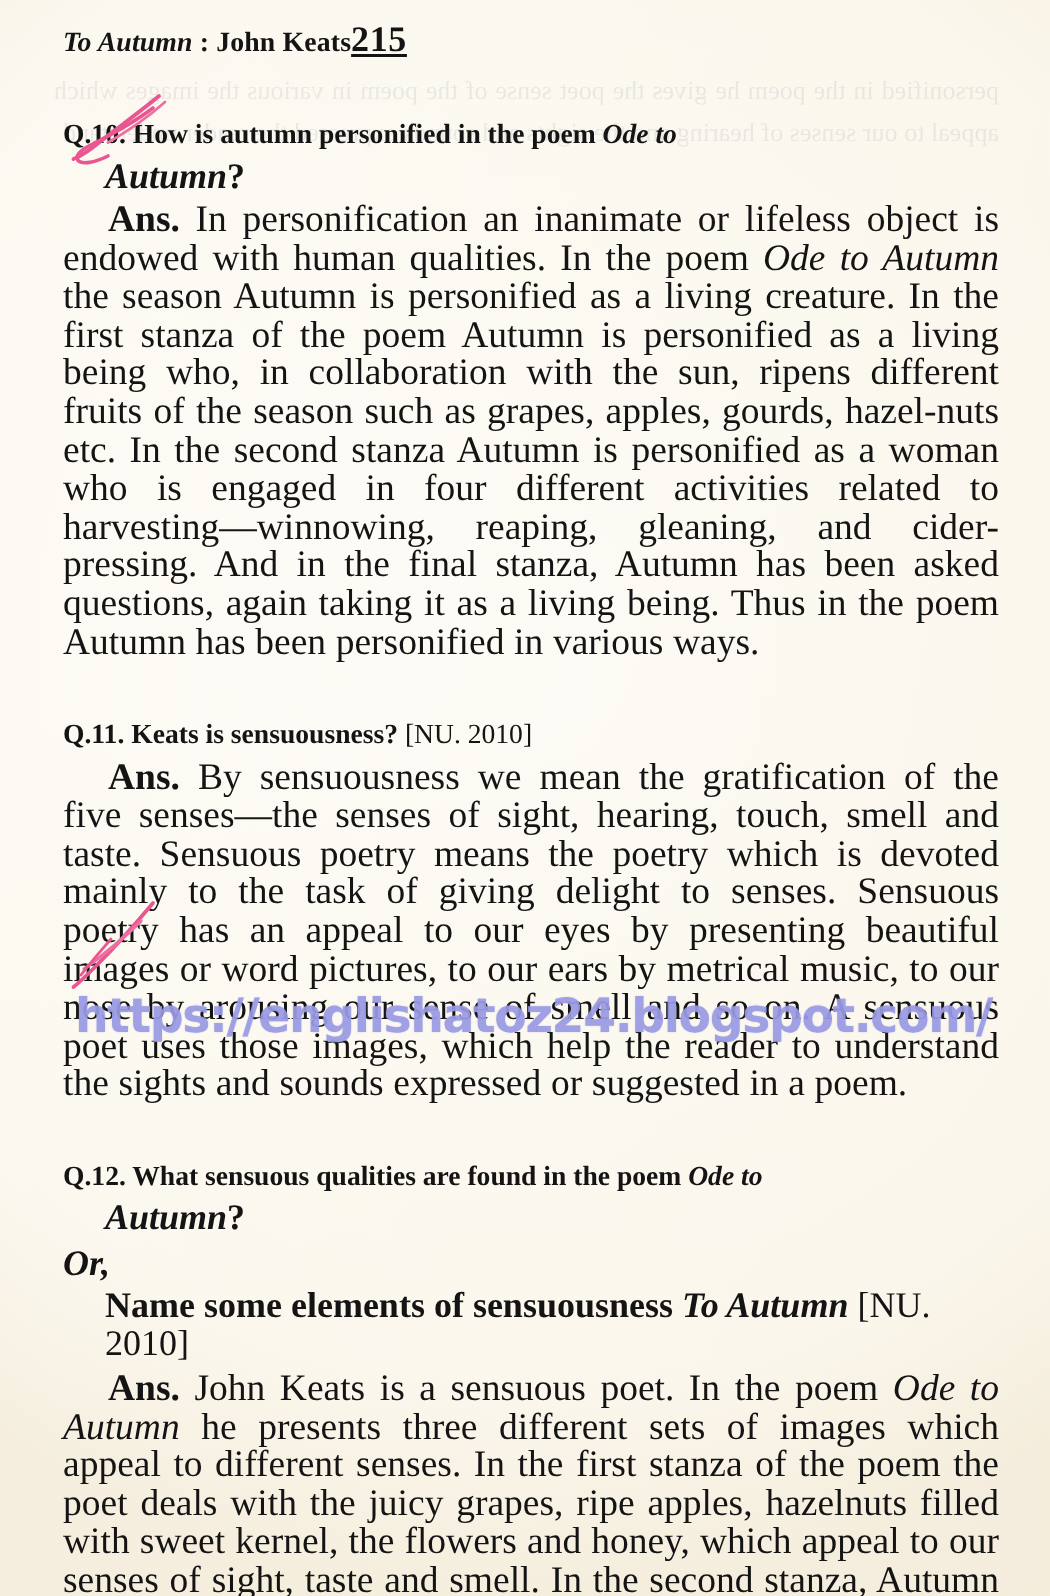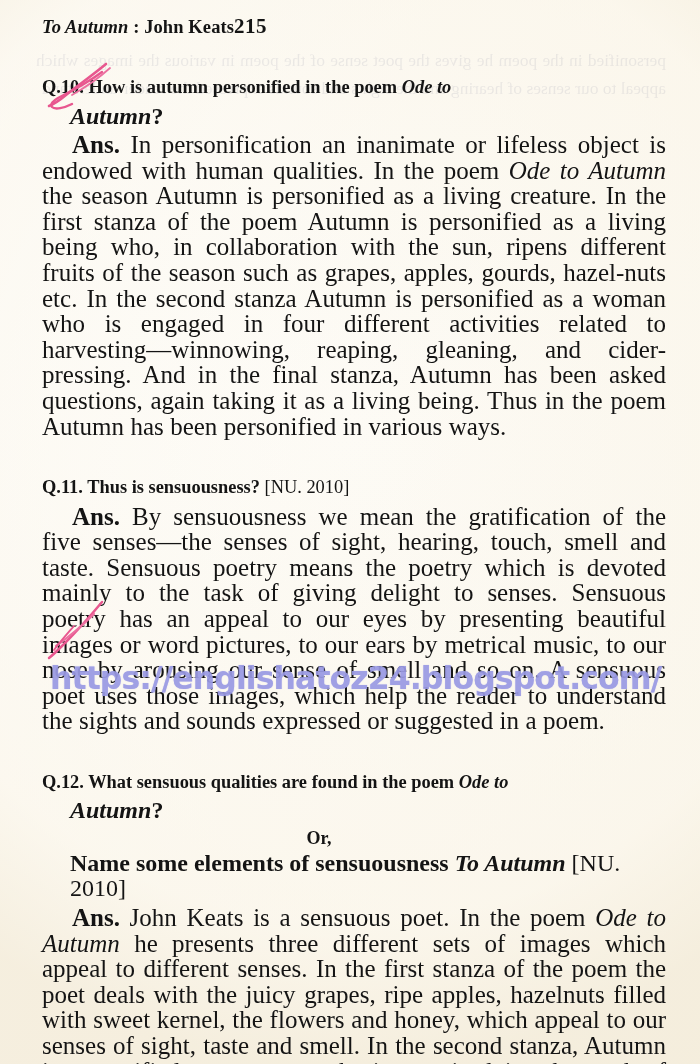--- a/index.html
+++ b/index.html
@@ -52,21 +52,21 @@
   .running-head {
     display: flex;
     align-items: baseline;
     justify-content: flex-start;
     font-size: 18.5px;
     margin: 0 0 20px 0;
     padding-right: 8px;
   }
   .rh-left { font-weight: bold; letter-spacing: .1px; }
   .rh-left .it { font-style: italic; }
-  .rh-page { font-weight: bold; font-size: 21px; letter-spacing: .4px; }
+  .rh-page { font-weight: bold; font-size: 24px; letter-spacing: .4px; text-decoration: underline; }
 
   .q-block { margin: 0 0 1px 0; }
   .q-head {
     font-weight: bold;
     font-size: 18.4px;
     line-height: 25.5px;
     text-align: justify;
     text-align-last: left;
     padding-left: 6px;
     text-indent: -6px;
@@ -80,22 +80,23 @@
     font-weight: bold;
     font-size: 24px;
     line-height: 25.5px;
     padding-left: 28px;
   }
   .q-cont .it { font-style: italic; }
   .q-cont .reg { font-weight: normal; }
 
   .or-line {
     font-weight: bold;
-    font-size: 18px;
-    text-align: center;
+    font-style: italic;
+    font-size: 24px;
+    text-align: left;
     margin: 4px 0 2px 0;
     padding-right: 70px;
     position: relative;
     z-index: 6;
   }
 
   .ans-para {
     font-size: 25px;
     line-height: 25.6px;
     text-align: justify;
@@ -147,21 +148,21 @@
       <div class="rh-page">215</div>
     </div>
 
     <div class="q-block">
       <div class="q-head justify-both"><span>Q.10.</span> <span>How is autumn personified in the poem </span><span class="it">Ode to</span></div>
       <div class="q-cont"><span class="it">Autumn</span><span>?</span></div>
       <p class="ans-para"><span class="lbl">Ans.</span><span> In personification an inanimate or lifeless object is endowed with human qualities. In the poem </span><span class="it">Ode to Autumn</span><span> the season Autumn is personified as a living creature. In the first stanza of the poem Autumn is personified as a living being who, in collaboration with the sun, ripens different fruits of the season such as grapes, apples, gourds, hazel-nuts etc. In the second stanza Autumn is personified as a woman who is engaged in four different activities related to harvesting—winnowing, reaping, gleaning, and cider-pressing. And in the final stanza, Autumn has been asked questions, again taking it as a living being. Thus in the poem Autumn has been personified in various ways.</span></p>
     </div>
 
     <div class="q-block">
-      <div class="q-head"><span>Q.11.</span> <span>Thus is sensuousness?</span> <span class="reg">[NU. 2010]</span></div>
+      <div class="q-head"><span>Q.11.</span> <span>Keats is sensuousness?</span> <span class="reg">[NU. 2010]</span></div>
       <p class="ans-para"><span class="lbl">Ans.</span><span> By sensuousness we mean the gratification of the five senses—the senses of sight, hearing, touch, smell and taste. Sensuous poetry means the poetry which is devoted mainly to the task of giving delight to senses. Sensuous poetry has an appeal to our eyes by presenting beautiful images or word pictures, to our ears by metrical music, to our nose by arousing our sense of smell and so on. A sensuous poet uses those images, which help the reader to understand the sights and sounds expressed or suggested in a poem.</span></p>
     </div>
 
     <div class="q-block">
       <div class="q-head justify-both"><span>Q.12.</span> <span>What sensuous qualities are found in the poem </span><span class="it">Ode to</span></div>
       <div class="q-cont"><span class="it">Autumn</span><span>?</span></div>
 
       <div class="or-line">Or,</div>
 
       <div class="q-cont"><span>Name some elements of sensuousness </span><span class="it">To Autumn</span> <span class="reg">[NU. 2010]</span></div>

